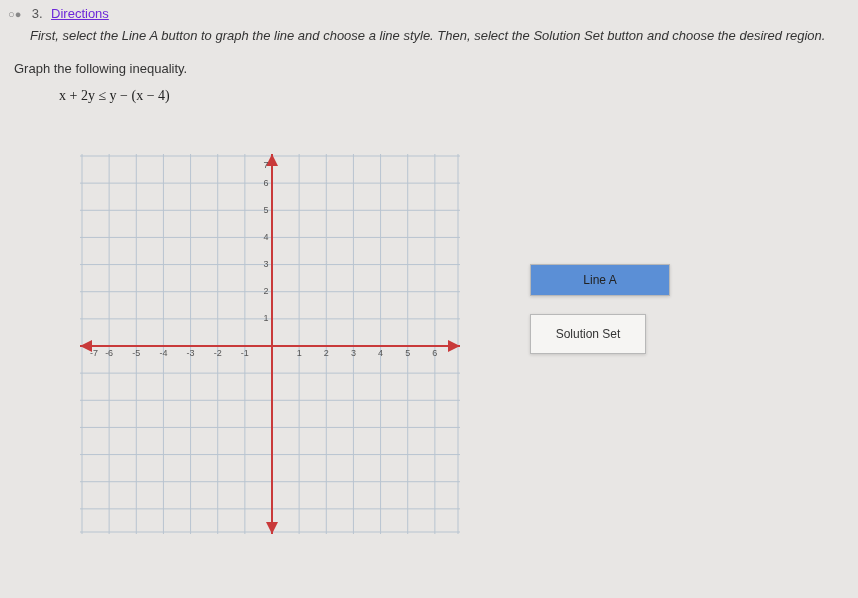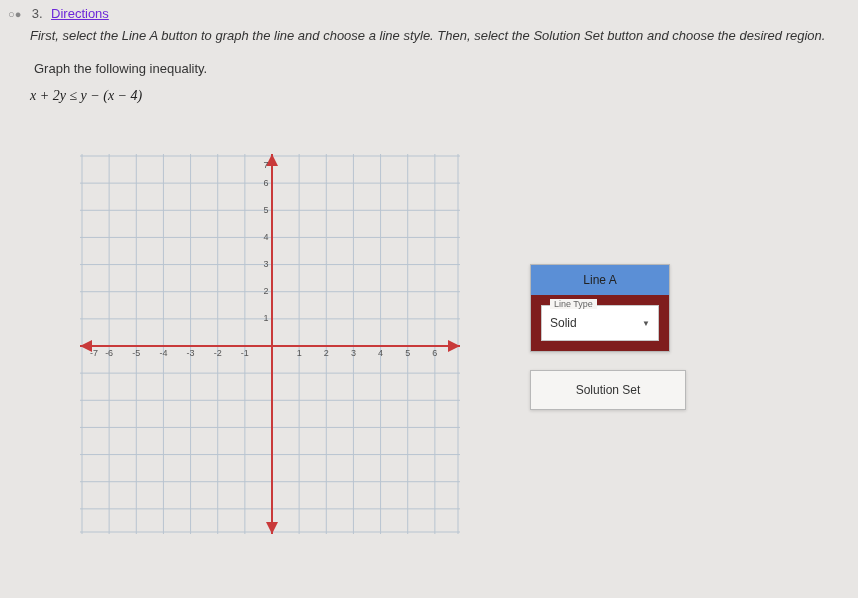--- a/index.html
+++ b/index.html
@@ -35,30 +35,30 @@
       text-decoration: underline;
       cursor: pointer;
     }
     .instructions {
       padding: 6px 23px 0 30px;
       font-size: 13px;
       font-style: italic;
       color: #333;
     }
     .prompt {
-      padding: 18px 30px 0 34px;
+      padding: 18px 30px 0 14px;
       font-size: 13px;
       color: #333;
     }
     .inequality {
       padding: 12px 30px 0 30px;
       font-size: 14px;
       font-family: "Times New Roman", serif;
-      font-style: italic;
       color: #222;
+      margin-left: 29px;
     }
     .main {
       display: flex;
       flex-direction: row;
       align-items: flex-start;
       padding: 50px 30px 0 80px;
       gap: 70px;
     }
     .graph {
       width: 380px;
@@ -66,21 +66,21 @@
       position: relative;
     }
     .controls {
       padding-top: 110px;
       display: flex;
       flex-direction: column;
       gap: 18px;
     }
     .panel {
       width: 140px;
-      background: #7f1d1d;
+      background: #d946ef;
       border: 1px solid #b8b8b8;
       box-shadow: 0 1px 3px rgba(0,0,0,.15);
     }
     .panel-active .panel-header {
       background: #5b8fd6;
       color: #222;
     }
     .panel-header {
       padding: 8px 12px;
       font-size: 12px;
@@ -113,21 +113,21 @@
       align-items: center;
       font-size: 12px;
       cursor: pointer;
       padding: 2px 0;
     }
     .caret {
       font-size: 8px;
       color: #555;
     }
     .solution-btn {
-      width: 156px;
+      width: 116px;
       padding: 12px;
       font-size: 12px;
       text-align: center;
       background: #f6f5f3;
       border: 1px solid #b8b8b8;
       box-shadow: 0 1px 3px rgba(0,0,0,.15);
       cursor: pointer;
     }
   </style>
 </head>
@@ -203,25 +203,16 @@
           <text x="186" y="59">5</text>
           <text x="186" y="32">6</text>
         <text x="186" y="14">7</text>
       </g>
     </svg>
   </div>
 
   <div class="controls">
     <div class="panel panel-active">
       <div class="panel-header">Line A</div>
-      <div class="panel-body">
-        <div class="field">
-          <div class="field-legend">Line Type</div>
-          <div class="select">
-            <span>Solid</span>
-            <span class="caret">▼</span>
-          </div>
-        </div>
-      </div>
     </div>
     <div class="solution-btn">Solution Set</div>
   </div>
 </div>
 
 </body></html>

